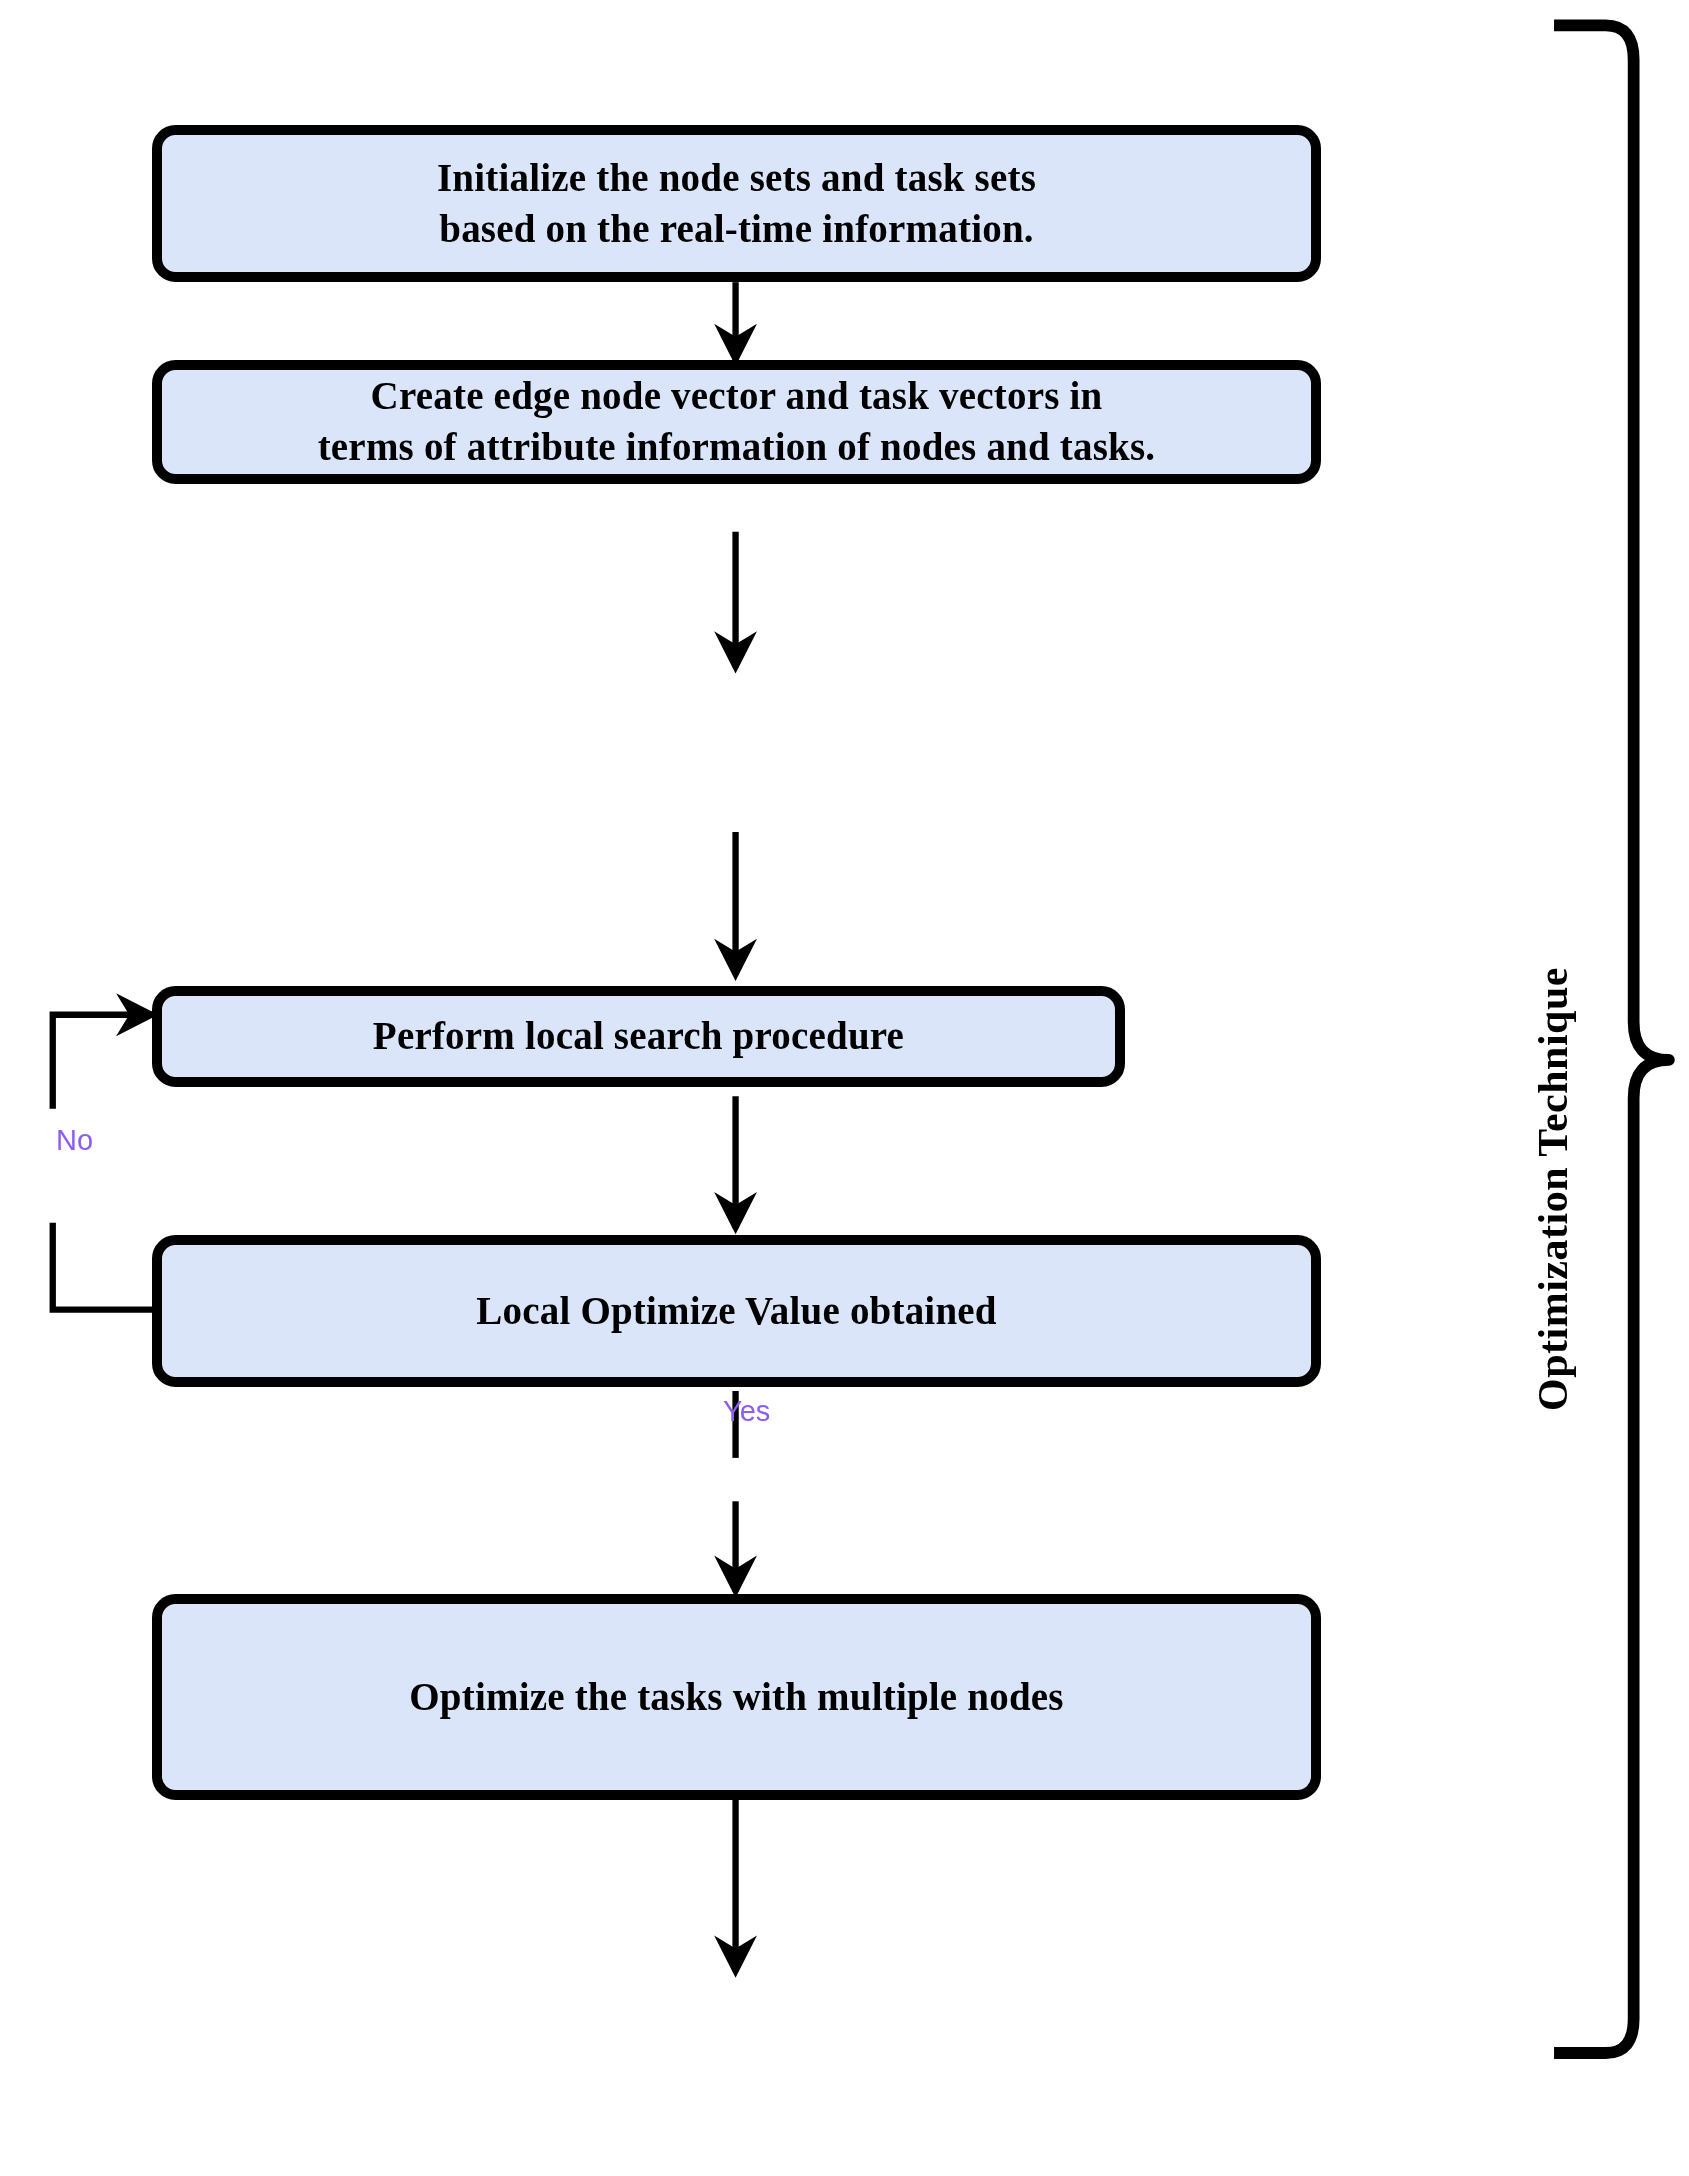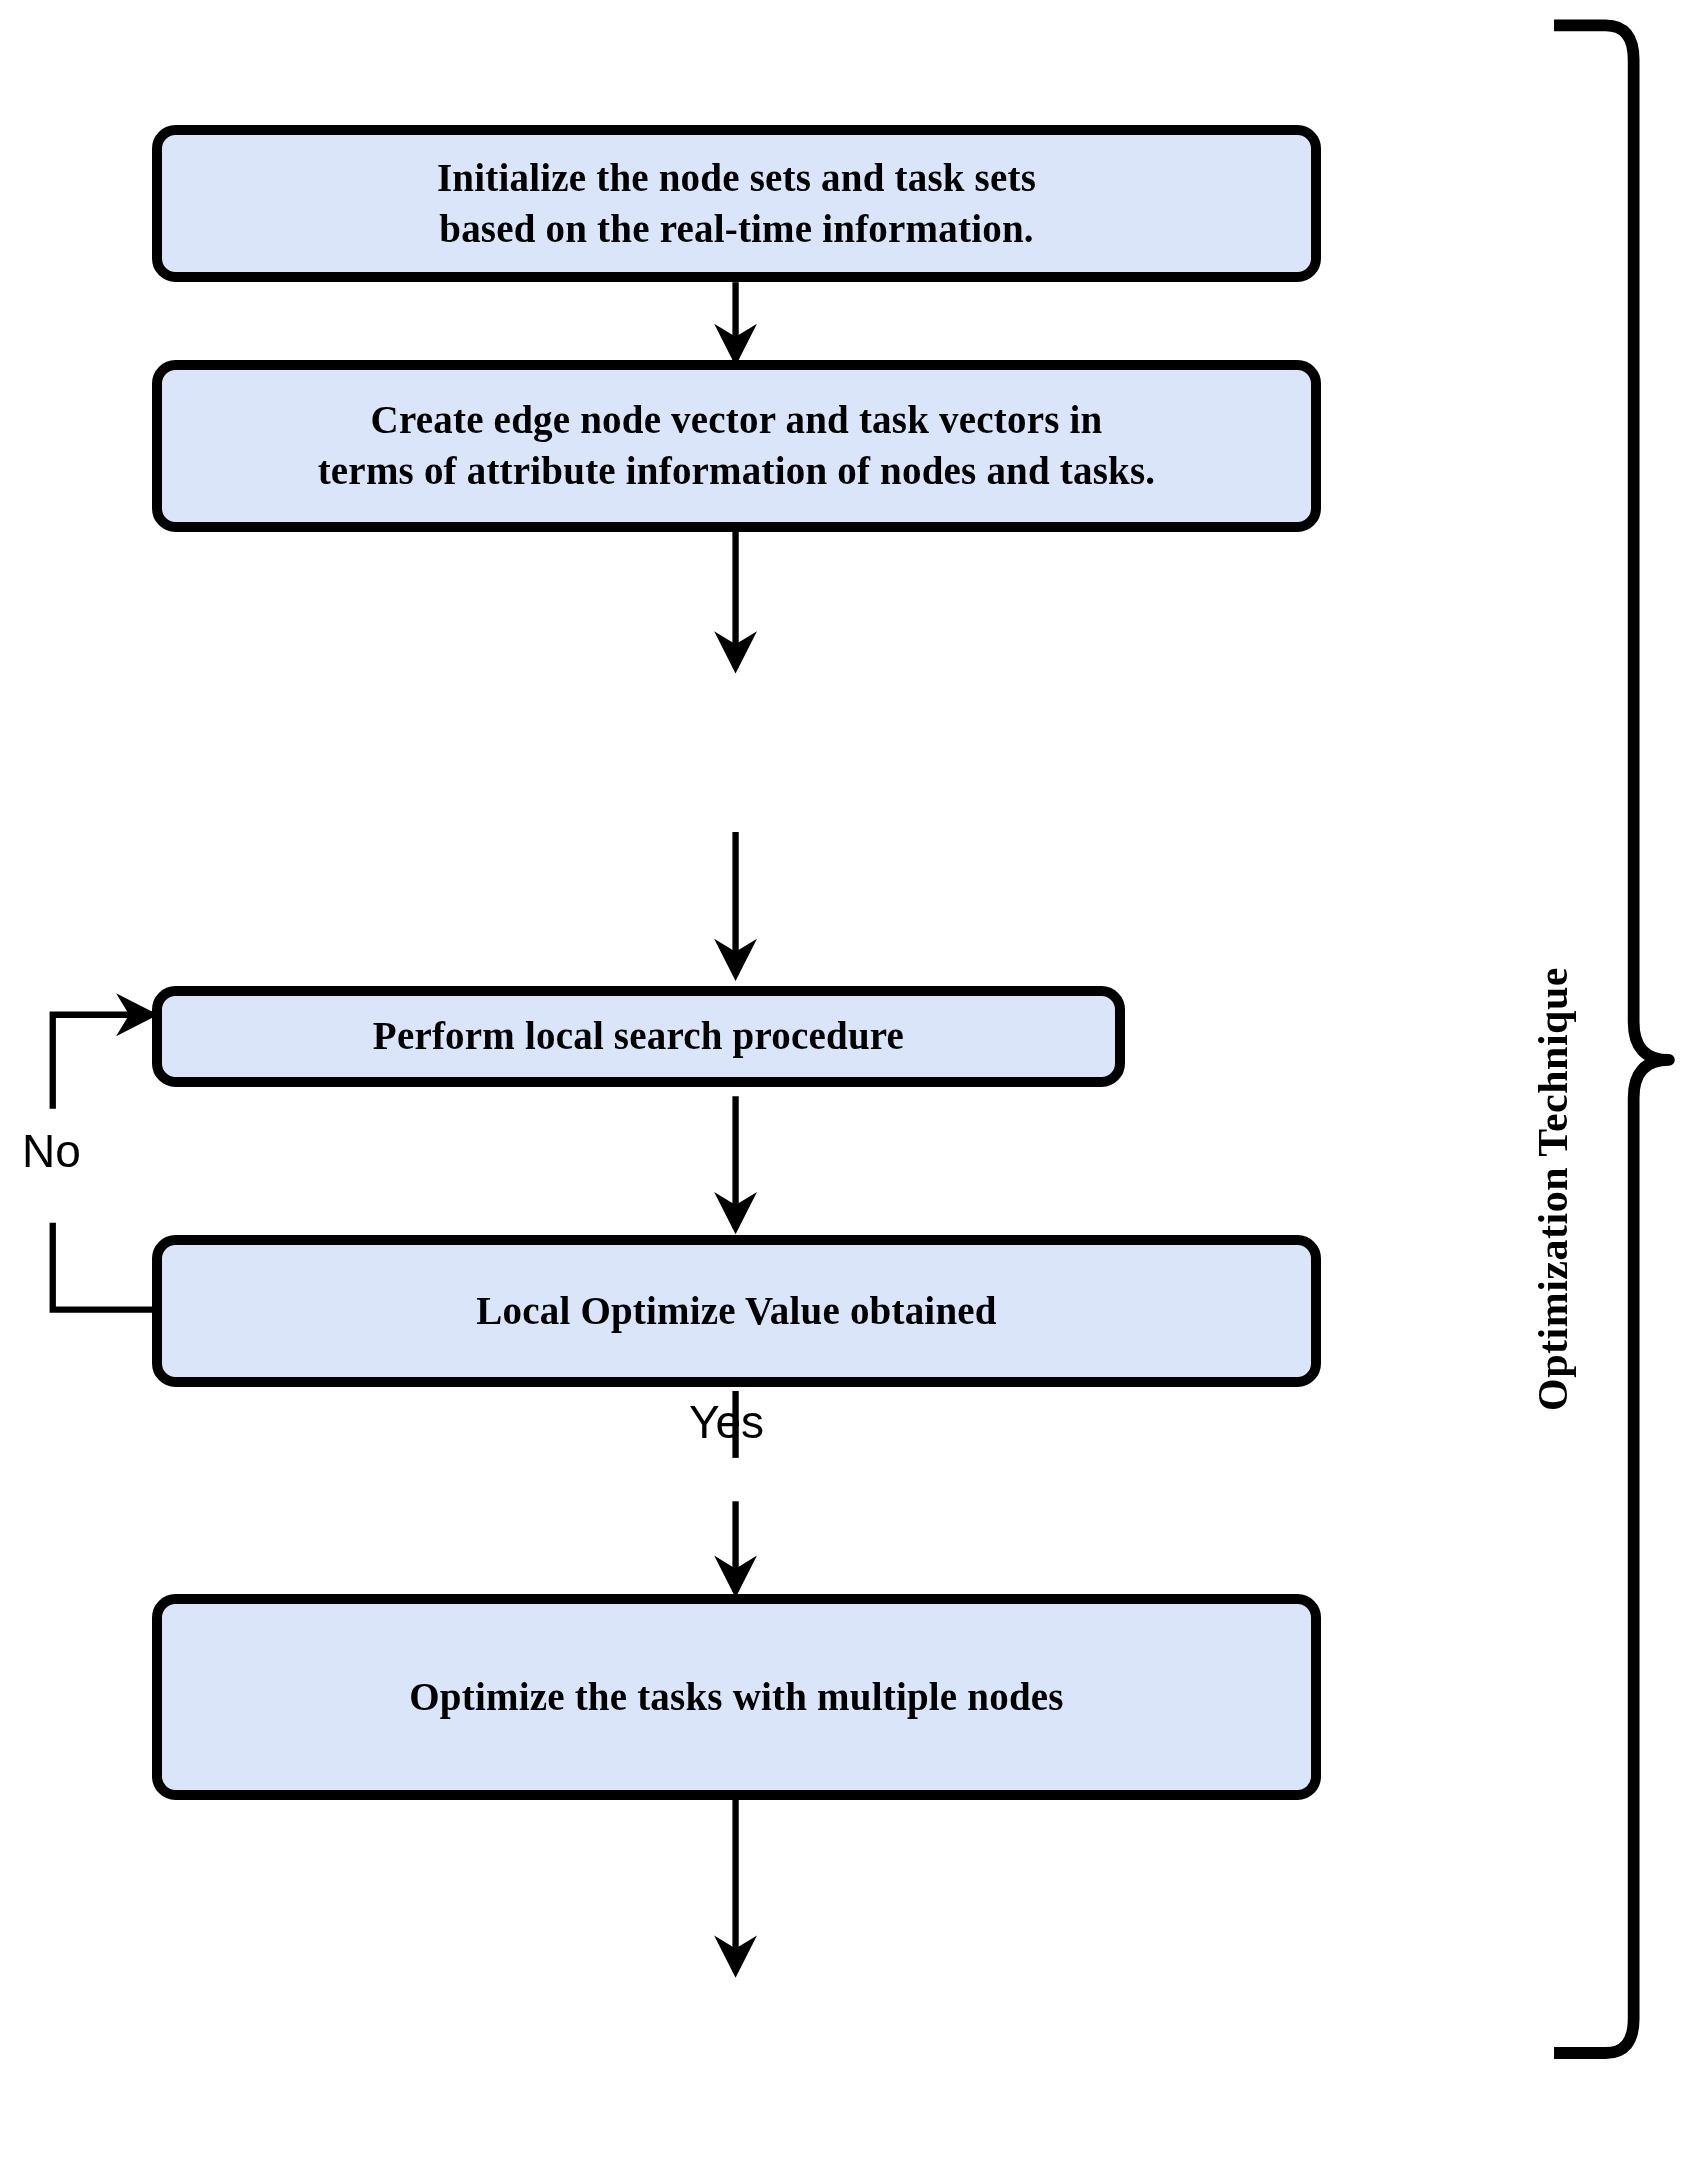--- a/index.html
+++ b/index.html
@@ -43,23 +43,24 @@
     padding: 0 34px;
   }
   .node-label {
     display: block;
     white-space: pre-line;
   }
   .edge-label {
     position: absolute;
     font-family: "Liberation Sans", sans-serif;
     font-weight: 400;
-    font-size: 46px;
-    color: #000000;
+    font-size: 29px;
+    color: #8b5cf6;
     white-space: nowrap;
+    margin-left: 34px;
   }
   .bracket-label {
     position: absolute;
     font-family: "Liberation Serif", serif;
     font-weight: bold;
     font-size: 42px;
     color: #000000;
     white-space: nowrap;
     transform-origin: 0 0;
     transform: rotate(-90deg);
@@ -105,21 +106,21 @@
              L 1806 2232
              Q 1806 2270 1775 2270
              L 1718 2270"></path>
   </svg>
 
   <div class="node-box" style="left:152px; top:125px; width:1169px; height:157px;">
     <span class="node-label">Initialize the node sets and task sets
 based on the real-time information.</span>
   </div>
 
-  <div class="node-box" style="left:152px; top:360px; width:1169px; height:172px;">
+  <div class="node-box" style="left:152px; top:360px; width:1169px; height:124px;">
     <span class="node-label">Create edge node vector and task vectors in
 terms of attribute information of nodes and tasks.</span>
   </div>
 
 
   <div class="node-box" style="left:152px; top:986px; width:973px; height:101px;">
     <span class="node-label">Perform local search procedure</span>
   </div>
 
   <div class="node-box" style="left:152px; top:1235px; width:1169px; height:152px;">

